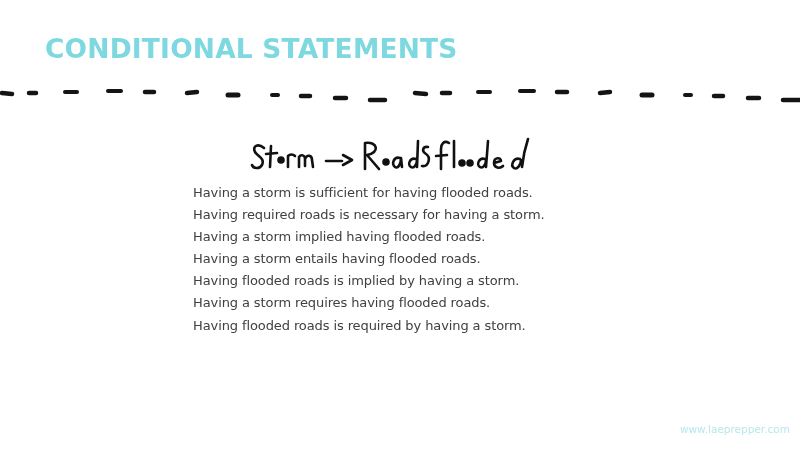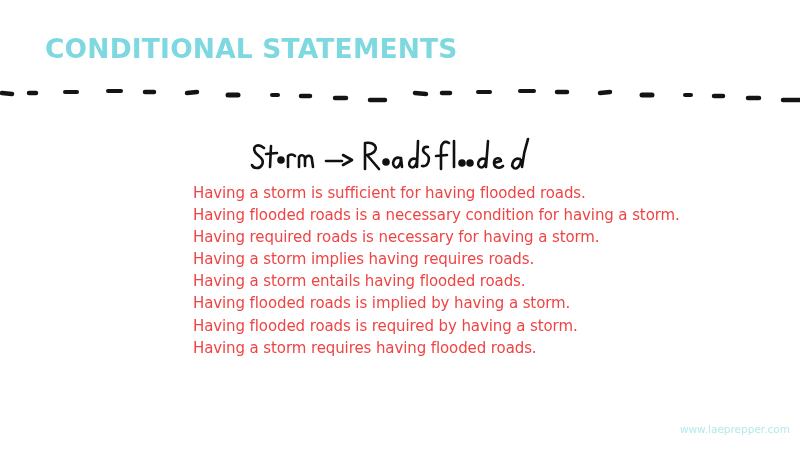--- a/index.html
+++ b/index.html
@@ -13,22 +13,22 @@
       font-size: 27px; letter-spacing: 0.2px; color: #7dd8e0;
       white-space: nowrap;
       transform: scaleX(0.98); transform-origin: left top;
     }
     .dash-line { position: absolute; left: 0; top: 80px; width: 800px; height: 30px; }
     .handwritten { position: absolute; left: 248px; top: 136px; width: 312px; height: 44px; }
     .statements {
       position: absolute; left: 193px; top: 182px; margin: 0; padding: 0; list-style: none;
     }
     .statements li {
-      font-family: "DejaVu Sans", sans-serif; font-size: 15px; line-height: 22.1px;
-      color: #ef4444; white-space: nowrap; letter-spacing: -0.1px;
+      font-family: "DejaVu Sans", sans-serif; font-size: 13px; line-height: 22.1px;
+      color: #404040; white-space: nowrap; letter-spacing: -0.1px;
     }
     .footer {
       position: absolute; right: 10px; top: 423px;
       font-family: "DejaVu Sans", sans-serif; font-size: 10.5px; color: #b6e8ec;
       white-space: nowrap;
     }
   </style>
 </head>
 <body>
 
@@ -97,22 +97,21 @@
     <path d="M237 23 C231 21, 228 29, 232 31 C235 33, 238 28, 238 24 M240 5 L238 31"></path>
 
     <path d="M246 27 L253 25 C253 21, 246 21, 246 27 C246 32, 252 33, 255 30"></path>
 
     <path d="M272 23 C266 21, 262 29, 266 32 C269 34, 273 29, 273 24 M280 3 C277 12, 275 22, 274 31"></path>
   </g>
 </svg>
 
 <ul class="statements">
   <li>Having a storm is sufficient for having flooded roads.</li>
-  <li>Having flooded roads is a necessary condition for having a storm.</li>
   <li>Having required roads is necessary for having a storm.</li>
-  <li>Having a storm implies having requires roads.</li>
+  <li>Having a storm implied having flooded roads.</li>
   <li>Having a storm entails having flooded roads.</li>
   <li>Having flooded roads is implied by having a storm.</li>
+  <li>Having a storm requires having flooded roads.</li>
   <li>Having flooded roads is required by having a storm.</li>
-  <li>Having a storm requires having flooded roads.</li>
 </ul>
 
 <div class="footer">www.laeprepper.com</div>
 
 </body></html>

